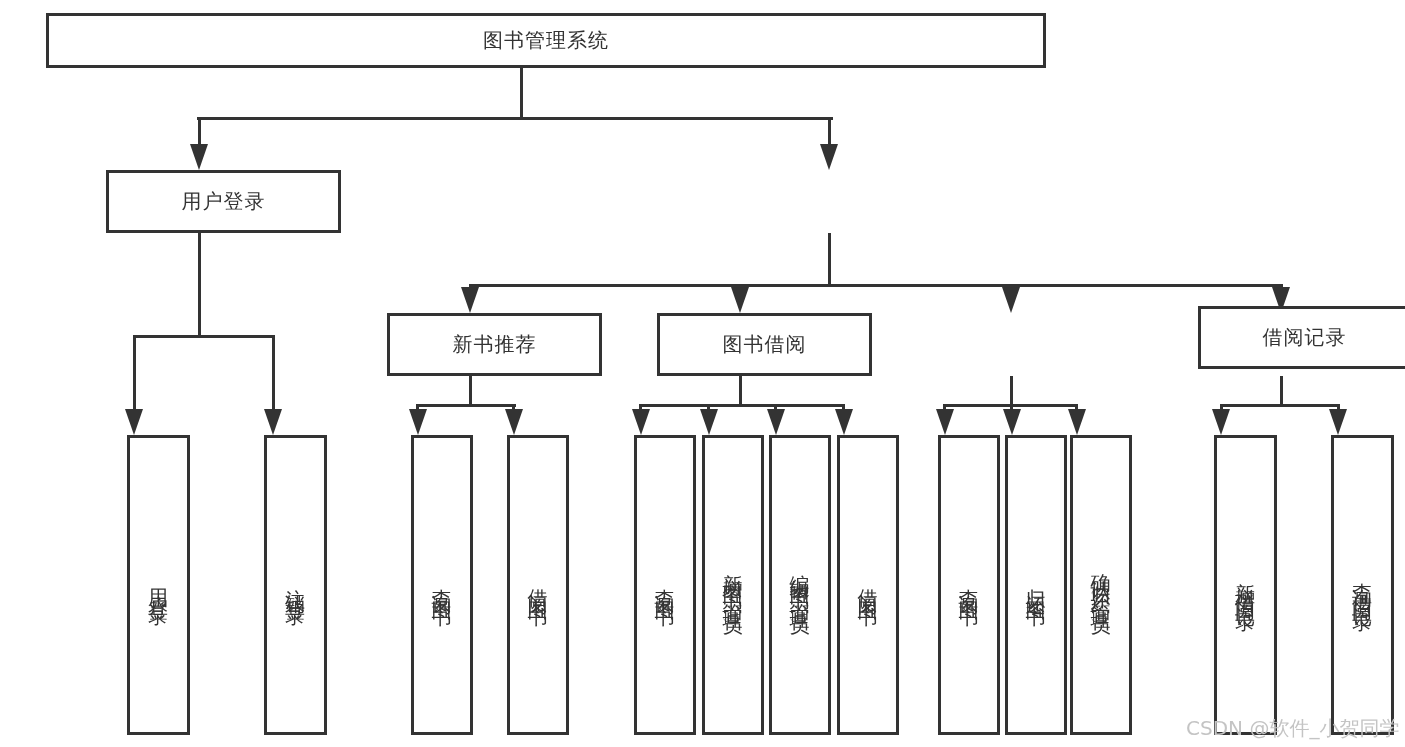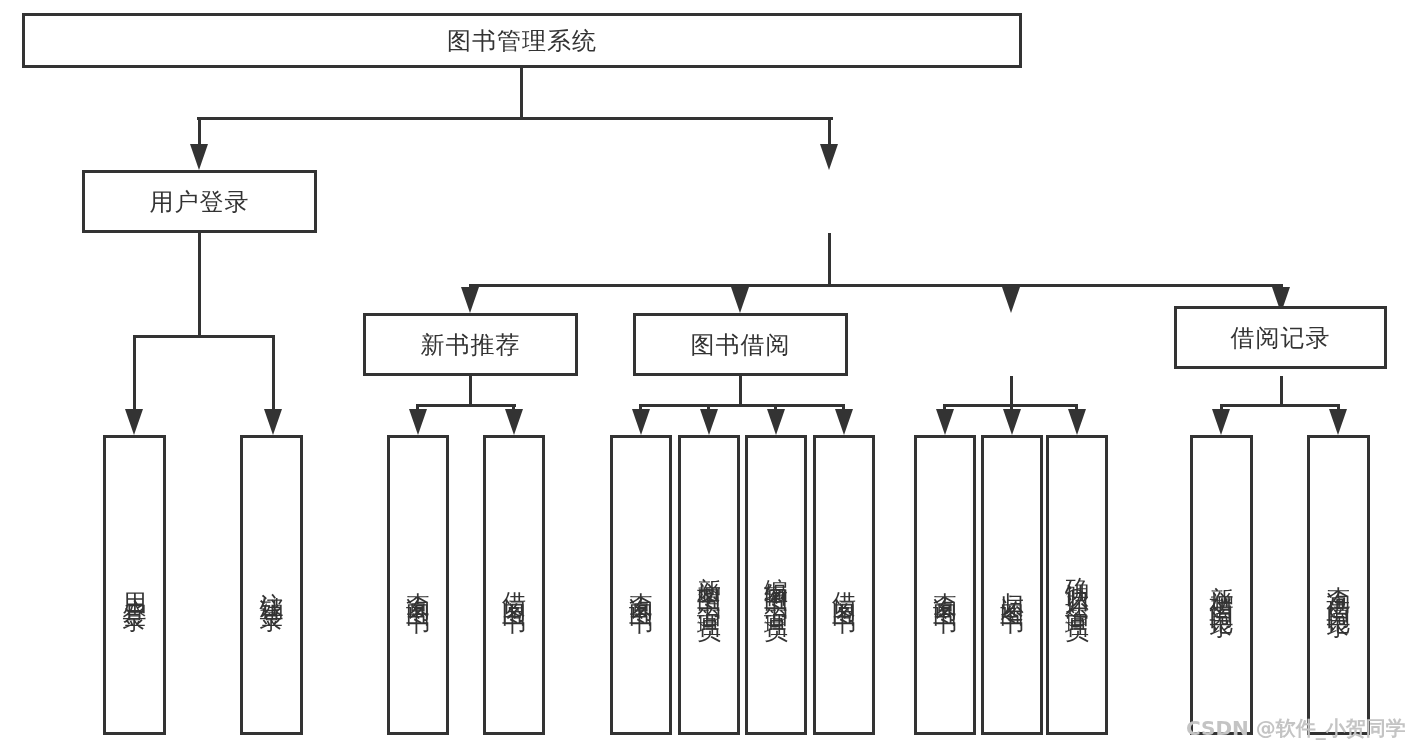--- a/index.html
+++ b/index.html
@@ -8,39 +8,40 @@
     background:var(--background,#ffffff);
     font-family:"DejaVu Sans","Liberation Sans",sans-serif;
     overflow:hidden;
   }
   .box{
     position:absolute;box-sizing:border-box;
     border:3px solid var(--line,#333333);
     background:#ffffff;
     display:flex;align-items:center;justify-content:center;
     color:var(--text,#333333);
-    font-size:24px;
+    font-size:20px;
+    margin-left:24px;
   }
   .box.h span{letter-spacing:1px;white-space:nowrap;}
   .box.v span{
     writing-mode:vertical-rl;text-orientation:mixed;
     letter-spacing:6px;line-height:1;
   }
   .hline{position:absolute;height:3px;background:var(--line,#333333);}
   .vline{position:absolute;width:3px;background:var(--line,#333333);}
   .arrow{
     position:absolute;width:0;height:0;
     border-left:9px solid transparent;
     border-right:9px solid transparent;
     border-top:26px solid var(--line,#333333);
   }
   .watermark{
     position:absolute;left:1186px;top:715px;
     color:var(--watermark,#c4c4c4);
-    font-size:20px;white-space:nowrap;z-index:5;font-weight:bold;
+    font-size:20px;white-space:nowrap;z-index:5;
   }
 </style>
 </head>
 <body>
 
 <div class="canvas">
 
   <div class="box h" style="left:22px;top:13px;width:1000px;height:55px">
     <span>图书管理系统</span>
   </div>

